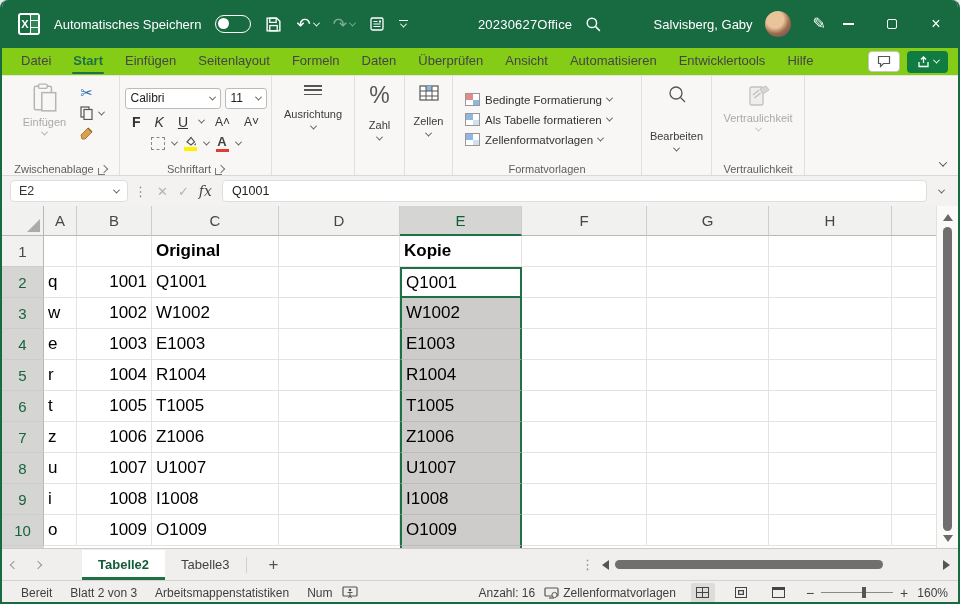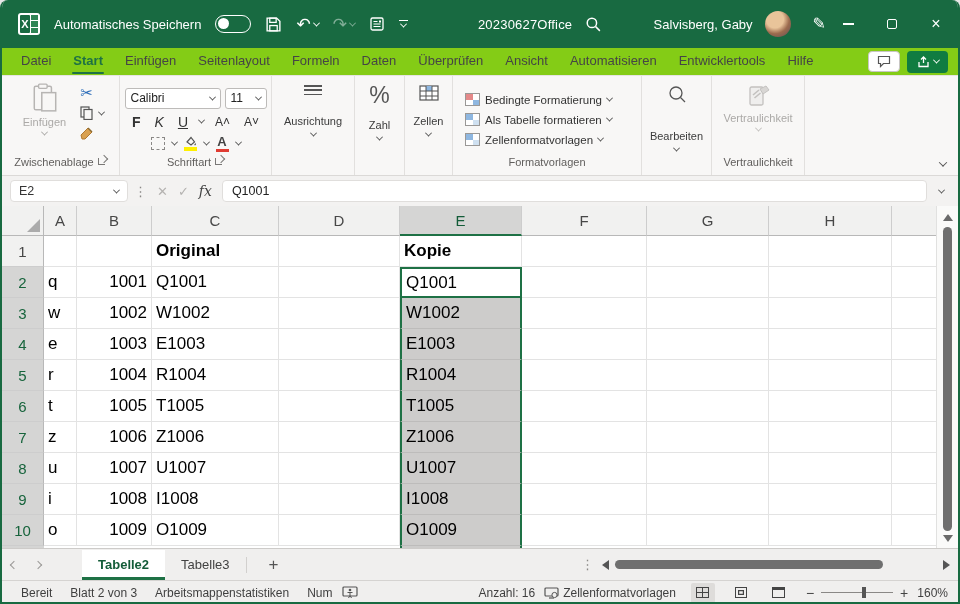--- a/index.html
+++ b/index.html
@@ -46,21 +46,21 @@
   .rtab.active::after { content:""; position:absolute; left:10px; right:10px; bottom:0; height:2.5px; background:#1E7145; border-radius:2px; }
   .tabrow-right { margin-left:auto; display:flex; align-items:center; gap:7px; padding-right:10px; }
   .comment-btn { width:32px; height:21px; background:#fff; border:1px solid #C8C6C4; border-radius:4px;
                  display:flex; align-items:center; justify-content:center; }
   .share-btn { width:41px; height:22px; background:#107C41; border-radius:4px; display:flex; align-items:center; justify-content:center; gap:4px; }
 
   
   .ribbon { height:100px; background:#F8F7F6; display:flex; border-bottom:1px solid #DBD9D7; font-size:11px; color:#3b3b3b; }
   .rgroup { display:flex; flex-direction:column; border-right:1px solid #E2E0DE; position:relative; }
   .rgroup .body { flex:1; display:flex; padding-top:7px; justify-content:center; }
-  .rgroup .glabel { height:19px; display:flex; align-items:flex-start; justify-content:center; gap:4px; color:#605E5C; font-size:11px; }
+  .rgroup .glabel { height:19px; display:flex; align-items:flex-end; justify-content:center; gap:4px; color:#605E5C; font-size:11px; }
   .launcher { width:9px; height:9px; position:relative; }
   .launcher::before { content:""; position:absolute; left:0; bottom:0; width:6px; height:6px; border-left:1px solid #7a7876; border-bottom:1px solid #7a7876; }
   .launcher::after { content:""; position:absolute; right:0; top:0; width:5px; height:5px; border-right:1px solid #7a7876; border-bottom:1px solid #7a7876; transform:rotate(-45deg); }
   .bigbtn { display:flex; flex-direction:column; align-items:center; gap:3px; padding:0 6px; }
   .bigbtn .blabel { font-size:11px; }
   .disabled { color:#ABA9A7; }
   .collapsed-g { display:flex; flex-direction:column; align-items:center; justify-content:flex-start; gap:5px; padding-top:9px; }
   .minirow { display:flex; align-items:center; gap:6px; }
   .combo { background:#fff; border:1px solid #BDBBB9; border-radius:3px; height:21px; display:flex; align-items:center;
            padding:0 5px; font-size:12px; color:#222; justify-content:space-between; }
@@ -321,21 +321,21 @@
         </div>
       </div>
       <div class="glabel">
         <span>Schriftart</span>
         <span class="launcher"></span>
       </div>
     </div>
 
     <div class="rgroup collapsed-g" style="width:83px">
       <span class="align-lines"></span>
-      <span style="margin-top:12px">Ausrichtung</span>
+      <span style="margin-top:5px">Ausrichtung</span>
       <span class="chev sm"></span>
     </div>
 
     <div class="rgroup collapsed-g" style="width:50px">
       <span class="pct">%</span>
       <span style="margin-top:8px">Zahl</span>
       <span class="chev sm"></span>
     </div>
 
     <div class="rgroup collapsed-g" style="width:48px">

